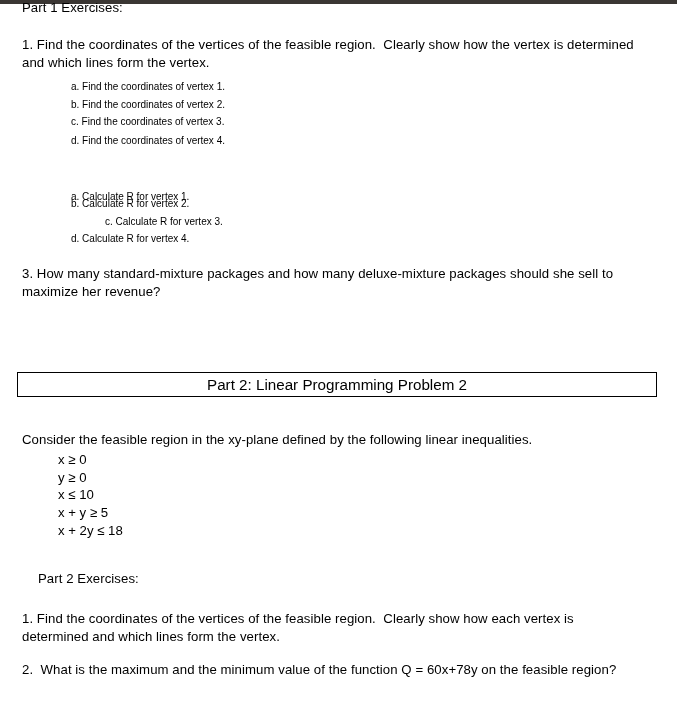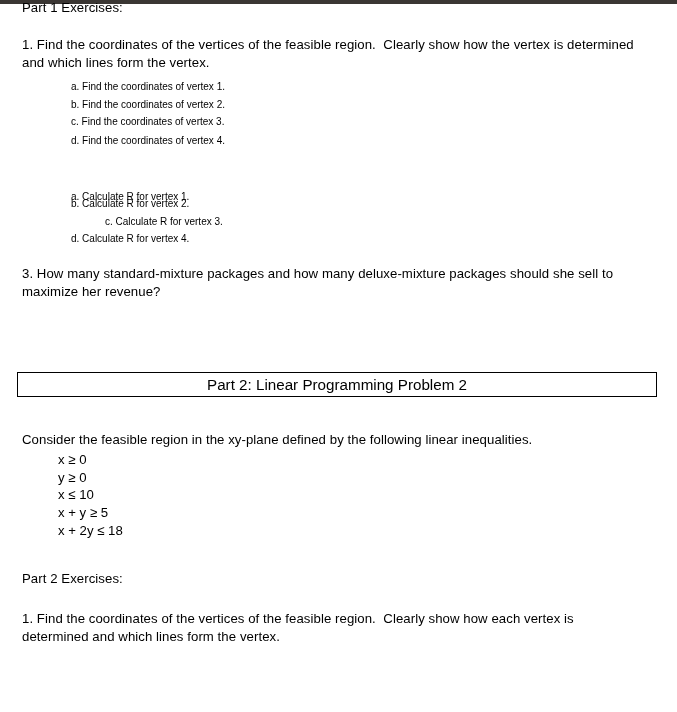--- a/index.html
+++ b/index.html
@@ -99,21 +99,21 @@
   }
 
   #p2-intro    { top: 431px; }
 
   #p2-ineq1 { top: 451px; }
   #p2-ineq2 { top: 468.7px; }
   #p2-ineq3 { top: 486.4px; }
   #p2-ineq4 { top: 504.1px; }
   #p2-ineq5 { top: 521.8px; }
 
-  #p2-exercises { top: 570px; }
+  #p2-exercises { top: 570px; margin-left: 16px; }
   #p2-q1        { top: 610px; width: 622px; }
   #p2-q2        { top: 661px; width: 625px; }
 </style>
 </head>
 <body>
 
 <div class="top-bar"></div>
 
 <div class="page">
 
@@ -143,14 +143,15 @@
   <div class="eq-line" id="p2-ineq1">x ≥ 0</div>
   <div class="eq-line" id="p2-ineq2">y ≥ 0</div>
   <div class="eq-line" id="p2-ineq3">x ≤ 10</div>
   <div class="eq-line" id="p2-ineq4">x + y ≥ 5</div>
   <div class="eq-line" id="p2-ineq5">x + 2y ≤ 18</div>
 
   <div class="para body-left" id="p2-exercises">Part 2 Exercises:</div>
 
   <div class="para body-left" id="p2-q1">1. Find the coordinates of the vertices of the feasible region.  Clearly show how each vertex is determined and which lines form the vertex.</div>
 
+  <div class="para body-left" id="p2-q2">2.  What is the maximum and the minimum value of the function Q = 60x+78y on the feasible region?</div>
 
 </div>
 
 </body></html>

